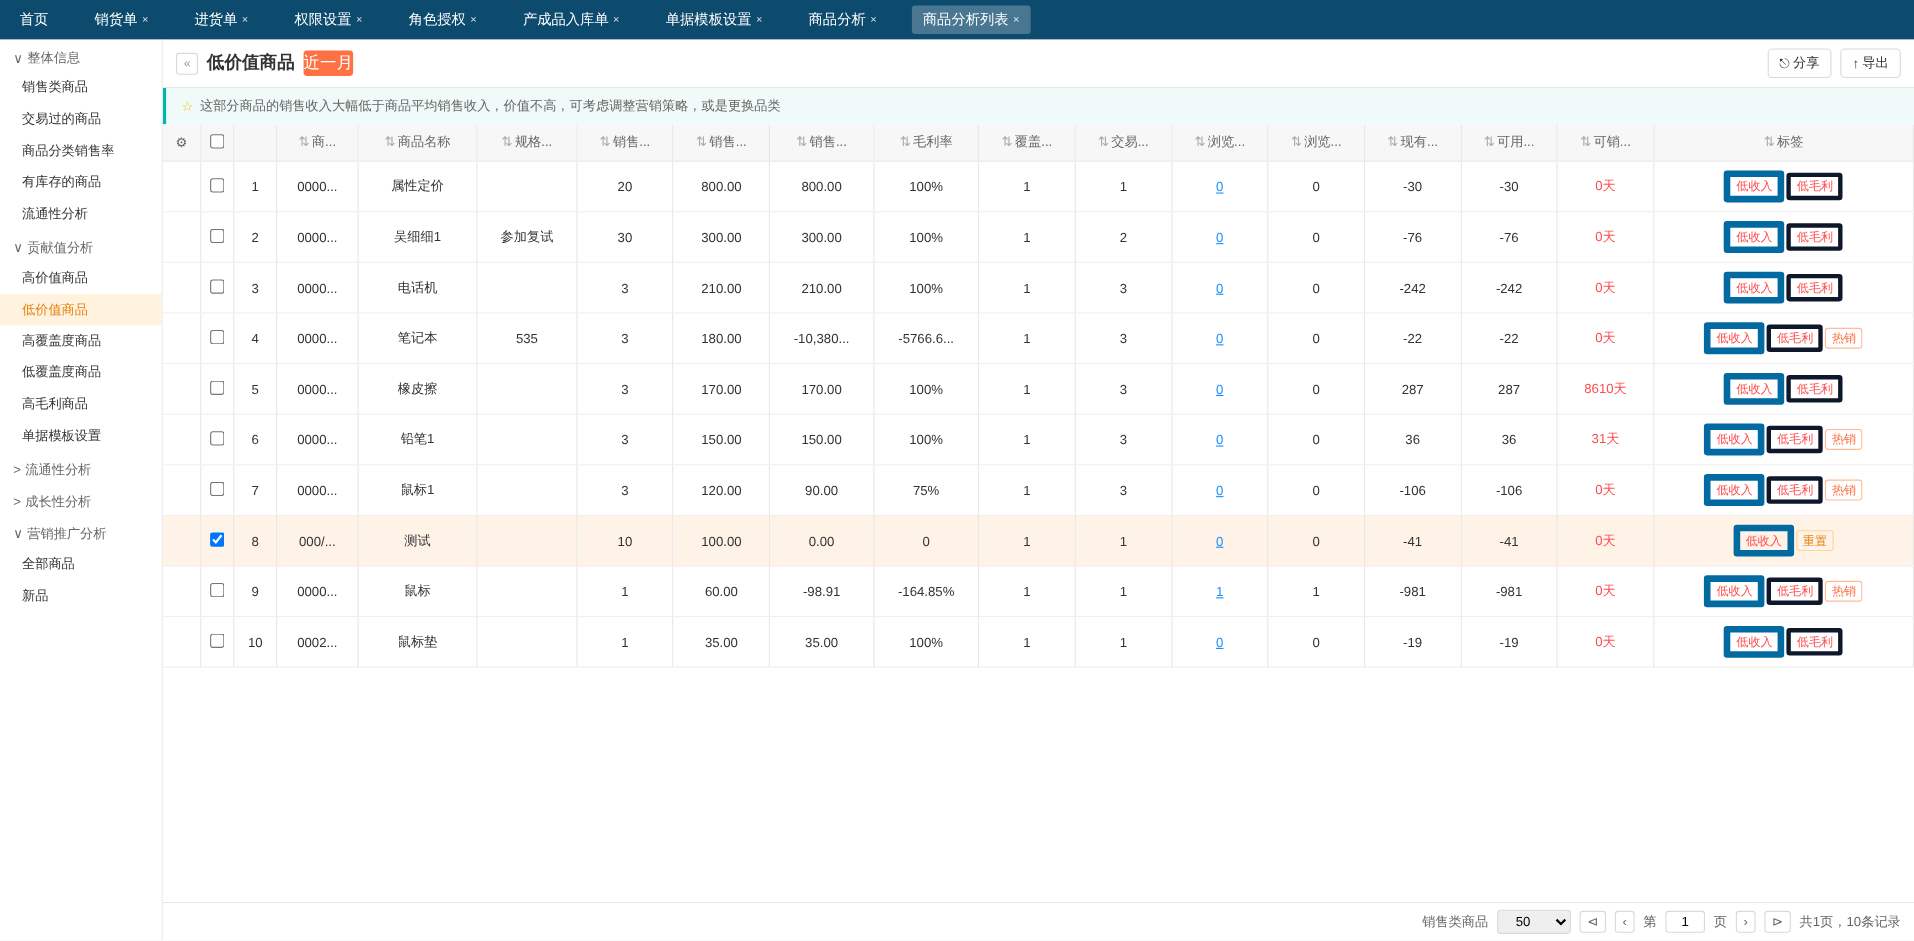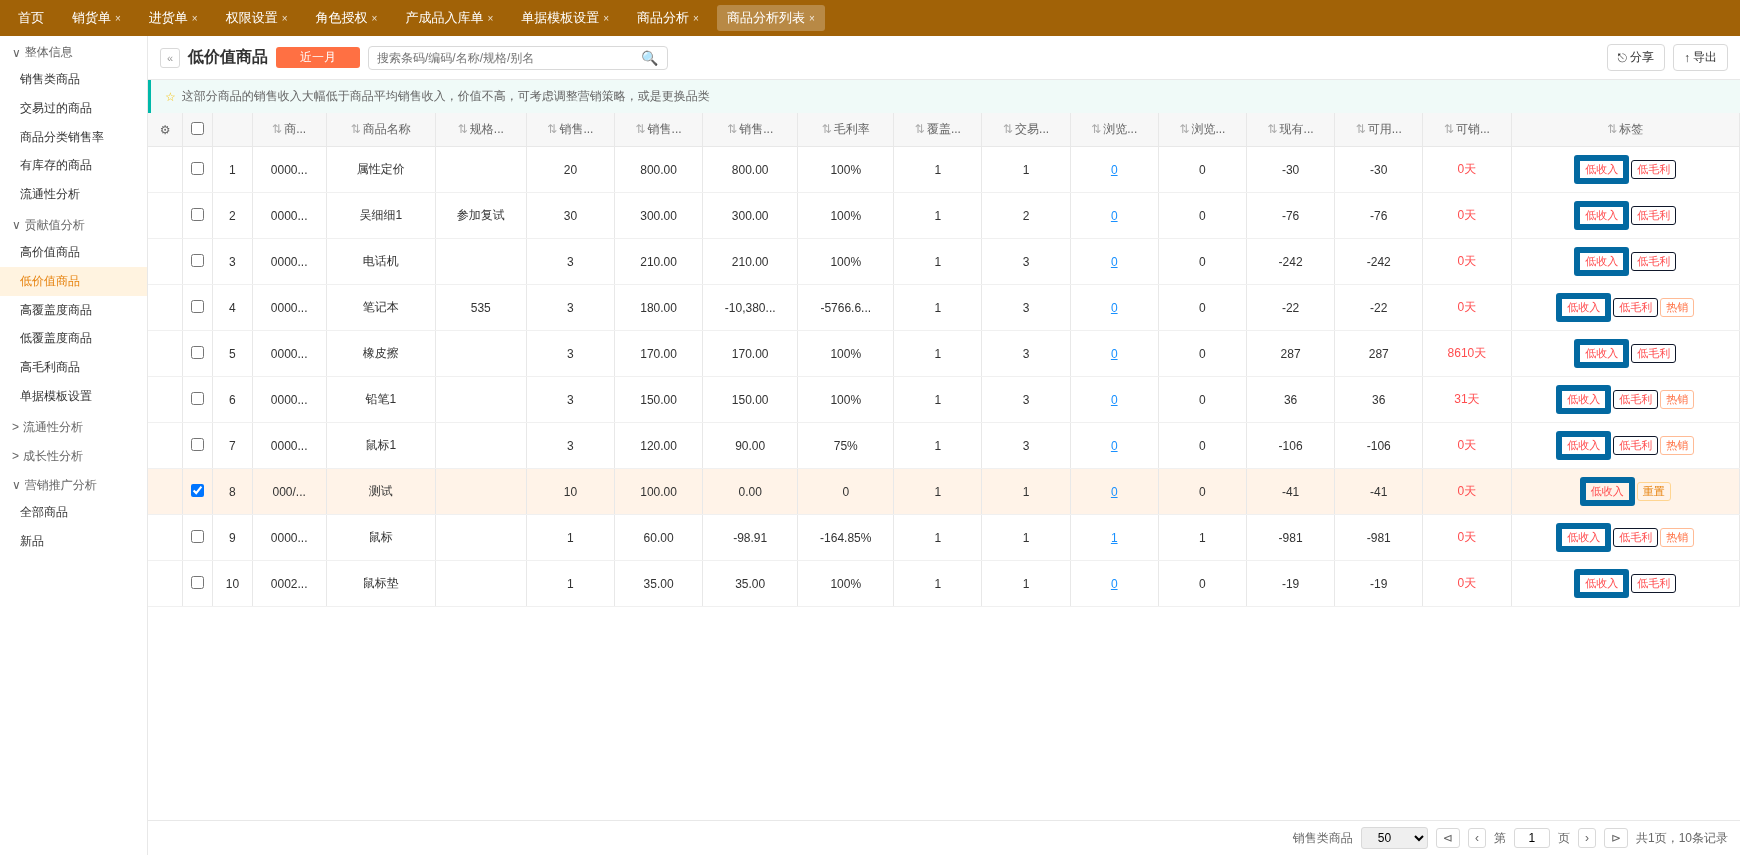--- a/index.html
+++ b/index.html
@@ -1,25 +1,25 @@
 <!DOCTYPE html>
 <html><head>
   <meta charset="utf-8">
   <style>
     * { margin: 0; padding: 0; box-sizing: border-box; }
     body { font-family: 'Microsoft YaHei', sans-serif; font-size: 12px; background: #f5f5f5; color: #333; width: 1740px; min-height: 855px; overflow-x: hidden; }
 
     
     .top-nav {
-      background: #a16207;
+      background: #0c4a6e;
       display: flex;
       align-items: center;
       height: 36px;
       padding: 0 8px;
-      gap: 8px;
+      gap: 22px;
     }
     .nav-item {
       color: #fff;
       padding: 4px 10px;
       cursor: pointer;
       border-radius: 3px;
       font-size: 13px;
       white-space: nowrap;
       display: flex;
       align-items: center;
@@ -92,23 +92,23 @@
     }
     .page-title {
       font-size: 16px;
       font-weight: 600;
       color: #333;
     }
     .tag-btn {
       background: #ff7043;
       color: #fff;
       border: none;
-      padding: 2px 24px;
-      border-radius: 3px;
-      font-size: 12px;
+      padding: 2px 0;
+      border-radius: 3px;
+      font-size: 15px;
       cursor: pointer;
       text-align: center;
     }
     .search-input-wrap {
       display: flex;
       align-items: center;
       border: 1px solid #d9d9d9;
       border-radius: 4px;
       padding: 3px 8px;
       flex: 1;
@@ -191,21 +191,21 @@
     .checkbox-cell { width: 30px; }
     input[type="checkbox"] { cursor: pointer; }
     .tag-label {
       display: inline-block;
       padding: 1px 5px;
       border-radius: 3px;
       font-size: 11px;
       margin: 1px;
     }
     .tag-low-income { color: #ff4d4f; border: 6px solid #0369a1; }
-    .tag-low-margin { color: #ff4d4f; border: 1px solid #0f172a; }
+    .tag-low-margin { color: #ff4d4f; border: 4px solid #0f172a; }
     .tag-hot { color: #ff7043; border: 1px solid #ffbb96; }
     .tag-recommend { color: #e6820e; border: 1px solid #ffd591; }
     .days-cell { color: #ff4d4f; }
     .link-cell { color: #1890ff; text-decoration: underline; cursor: pointer; }
 
     
     .pagination-bar {
       display: flex;
       align-items: center;
       justify-content: flex-end;
@@ -299,24 +299,20 @@
       <div class="sidebar-item">全部商品</div>
       <div class="sidebar-item">新品</div>
     </div>
 
   <div class="content-area">
 
     <div class="content-header">
       <div class="collapse-btn">«</div>
       <span class="page-title">低价值商品</span>
       <button class="tag-btn">近一月</button>
-      <div class="search-input-wrap">
-        <input type="text" placeholder="搜索条码/编码/名称/规格/别名" style="">
-        <span class="search-icon">🔍</span>
-      </div>
       <div class="spacer"></div>
       <div class="header-actions">
         <button class="action-btn">
           <span>⎋</span>
           <span>分享</span>
         </button>
         <button class="action-btn">
           <span>↑</span>
           <span>导出</span>
         </button>

